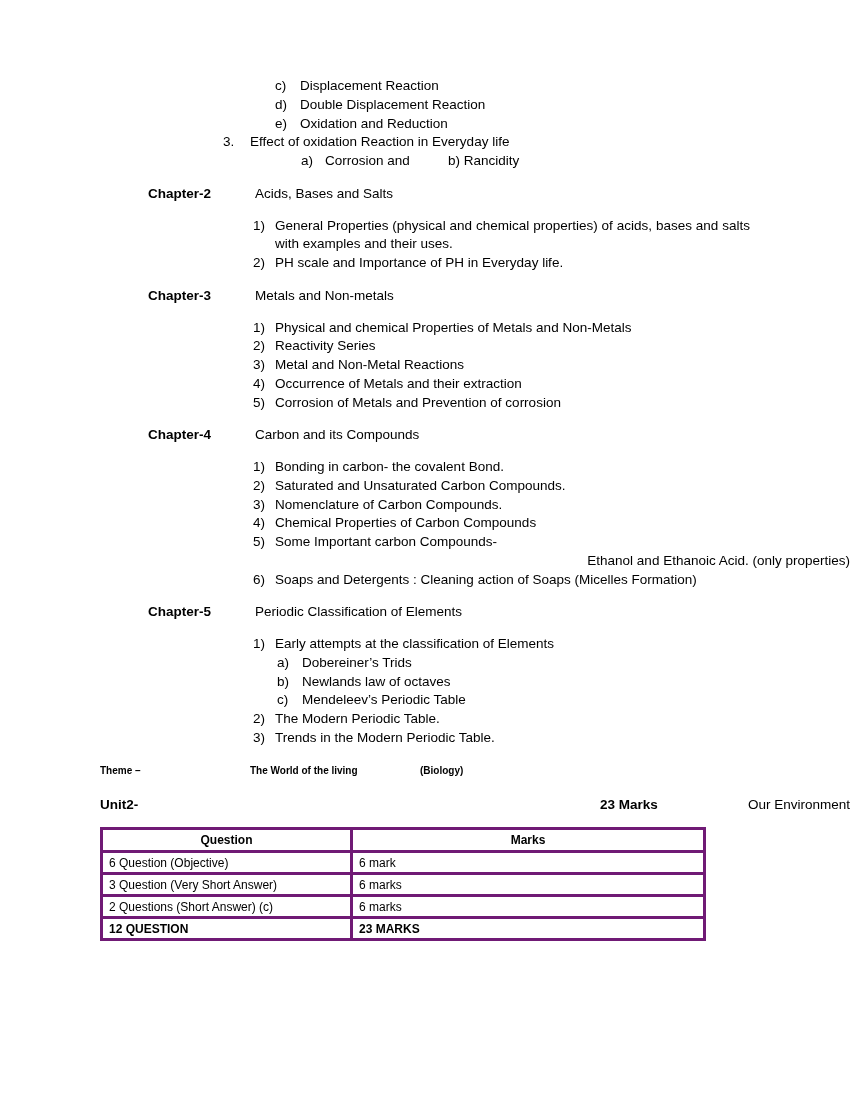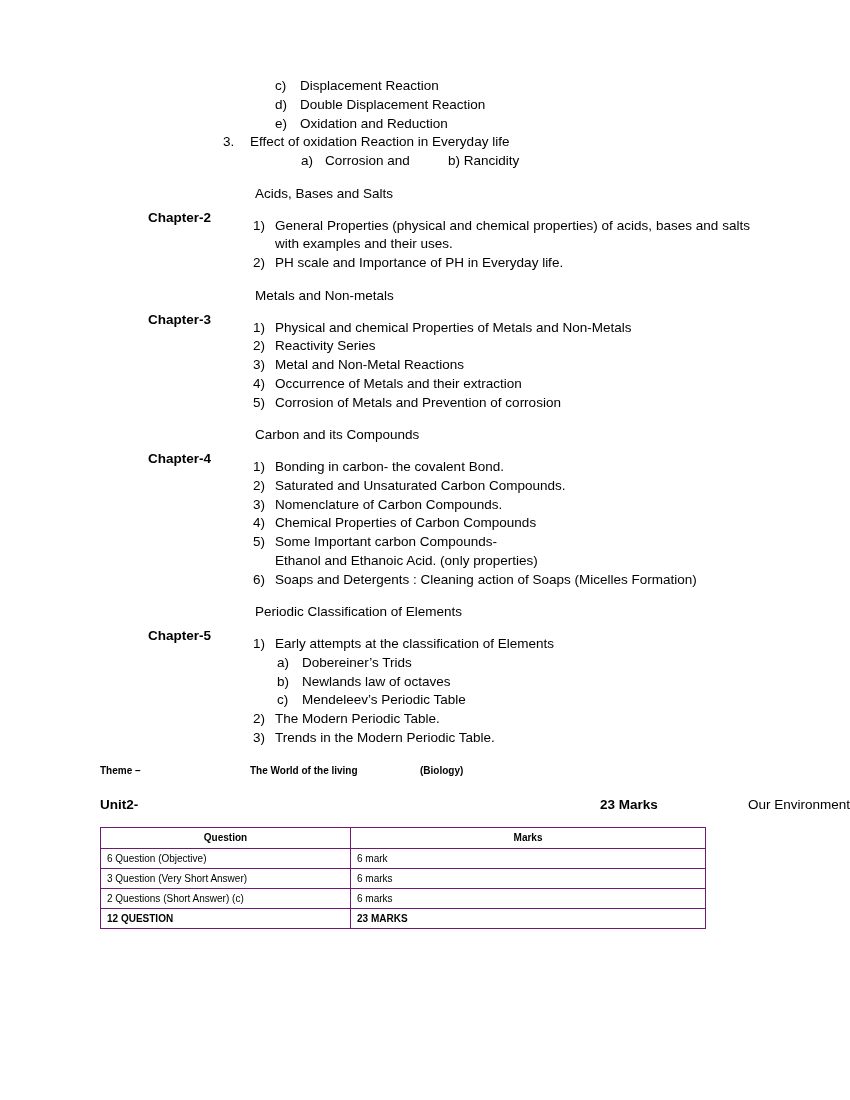--- a/index.html
+++ b/index.html
@@ -22,46 +22,46 @@
   .l-cde .m{left:275px;}
   
   .l-num3{padding-left:250px;}
   .l-num3 .m{left:223px;}
   
   .l-ab{padding-left:325px;}
   .l-ab .m{left:301px;}
   .l-ab .b2{position:absolute;left:448px;}
   
   .chap{position:relative;padding-left:255px;margin-top:14px;}
-  .clabel{position:absolute;left:148px;font-weight:bold;margin-top:24px;}
+  .clabel{position:absolute;left:148px;font-weight:bold;}
   
   .items{margin-top:13px;}
   .item{position:relative;padding-left:275px;}
   .item .m{left:253px;}
   .item.sub{padding-left:302px;}
   .item.sub .m{left:277px;}
-  .item.cont{}
+  .item.cont{text-align:right;}
   .jtxt{display:block;width:475px;text-align:justify;}
   
   .theme{position:relative;margin-top:12px;padding-left:250px;font-weight:bold;font-size:10px;line-height:21px;}
   .theme .tlabel{position:absolute;left:100px;}
   .theme .tsubject{position:absolute;left:420px;}
   
   .unit{position:relative;margin-top:15px;padding-left:257px;text-align:right;}
   .unit .ulabel{position:absolute;left:100px;font-weight:bold;}
   .unit .umarks{position:absolute;left:600px;font-weight:bold;}
   
   table.marks{margin:13px 0 0 100px;border-collapse:collapse;width:606px;table-layout:fixed;}
   .marks th,.marks td{
-    border:1px solid #701a75;
+    border:3px solid #701a75;
     height:19px;
     padding:0 0 0 6px;
     text-align:left;
     vertical-align:middle;
-    font-size:10px;
+    font-size:12px;
     line-height:18px;
     overflow:hidden;
   }
   .marks th{font-weight:bold;text-align:center;height:20px;padding:0;}
   .marks col.c1{width:250px;}
   .marks tr.total td{font-weight:bold;}
 </style>
 </head>
 <body>
 

